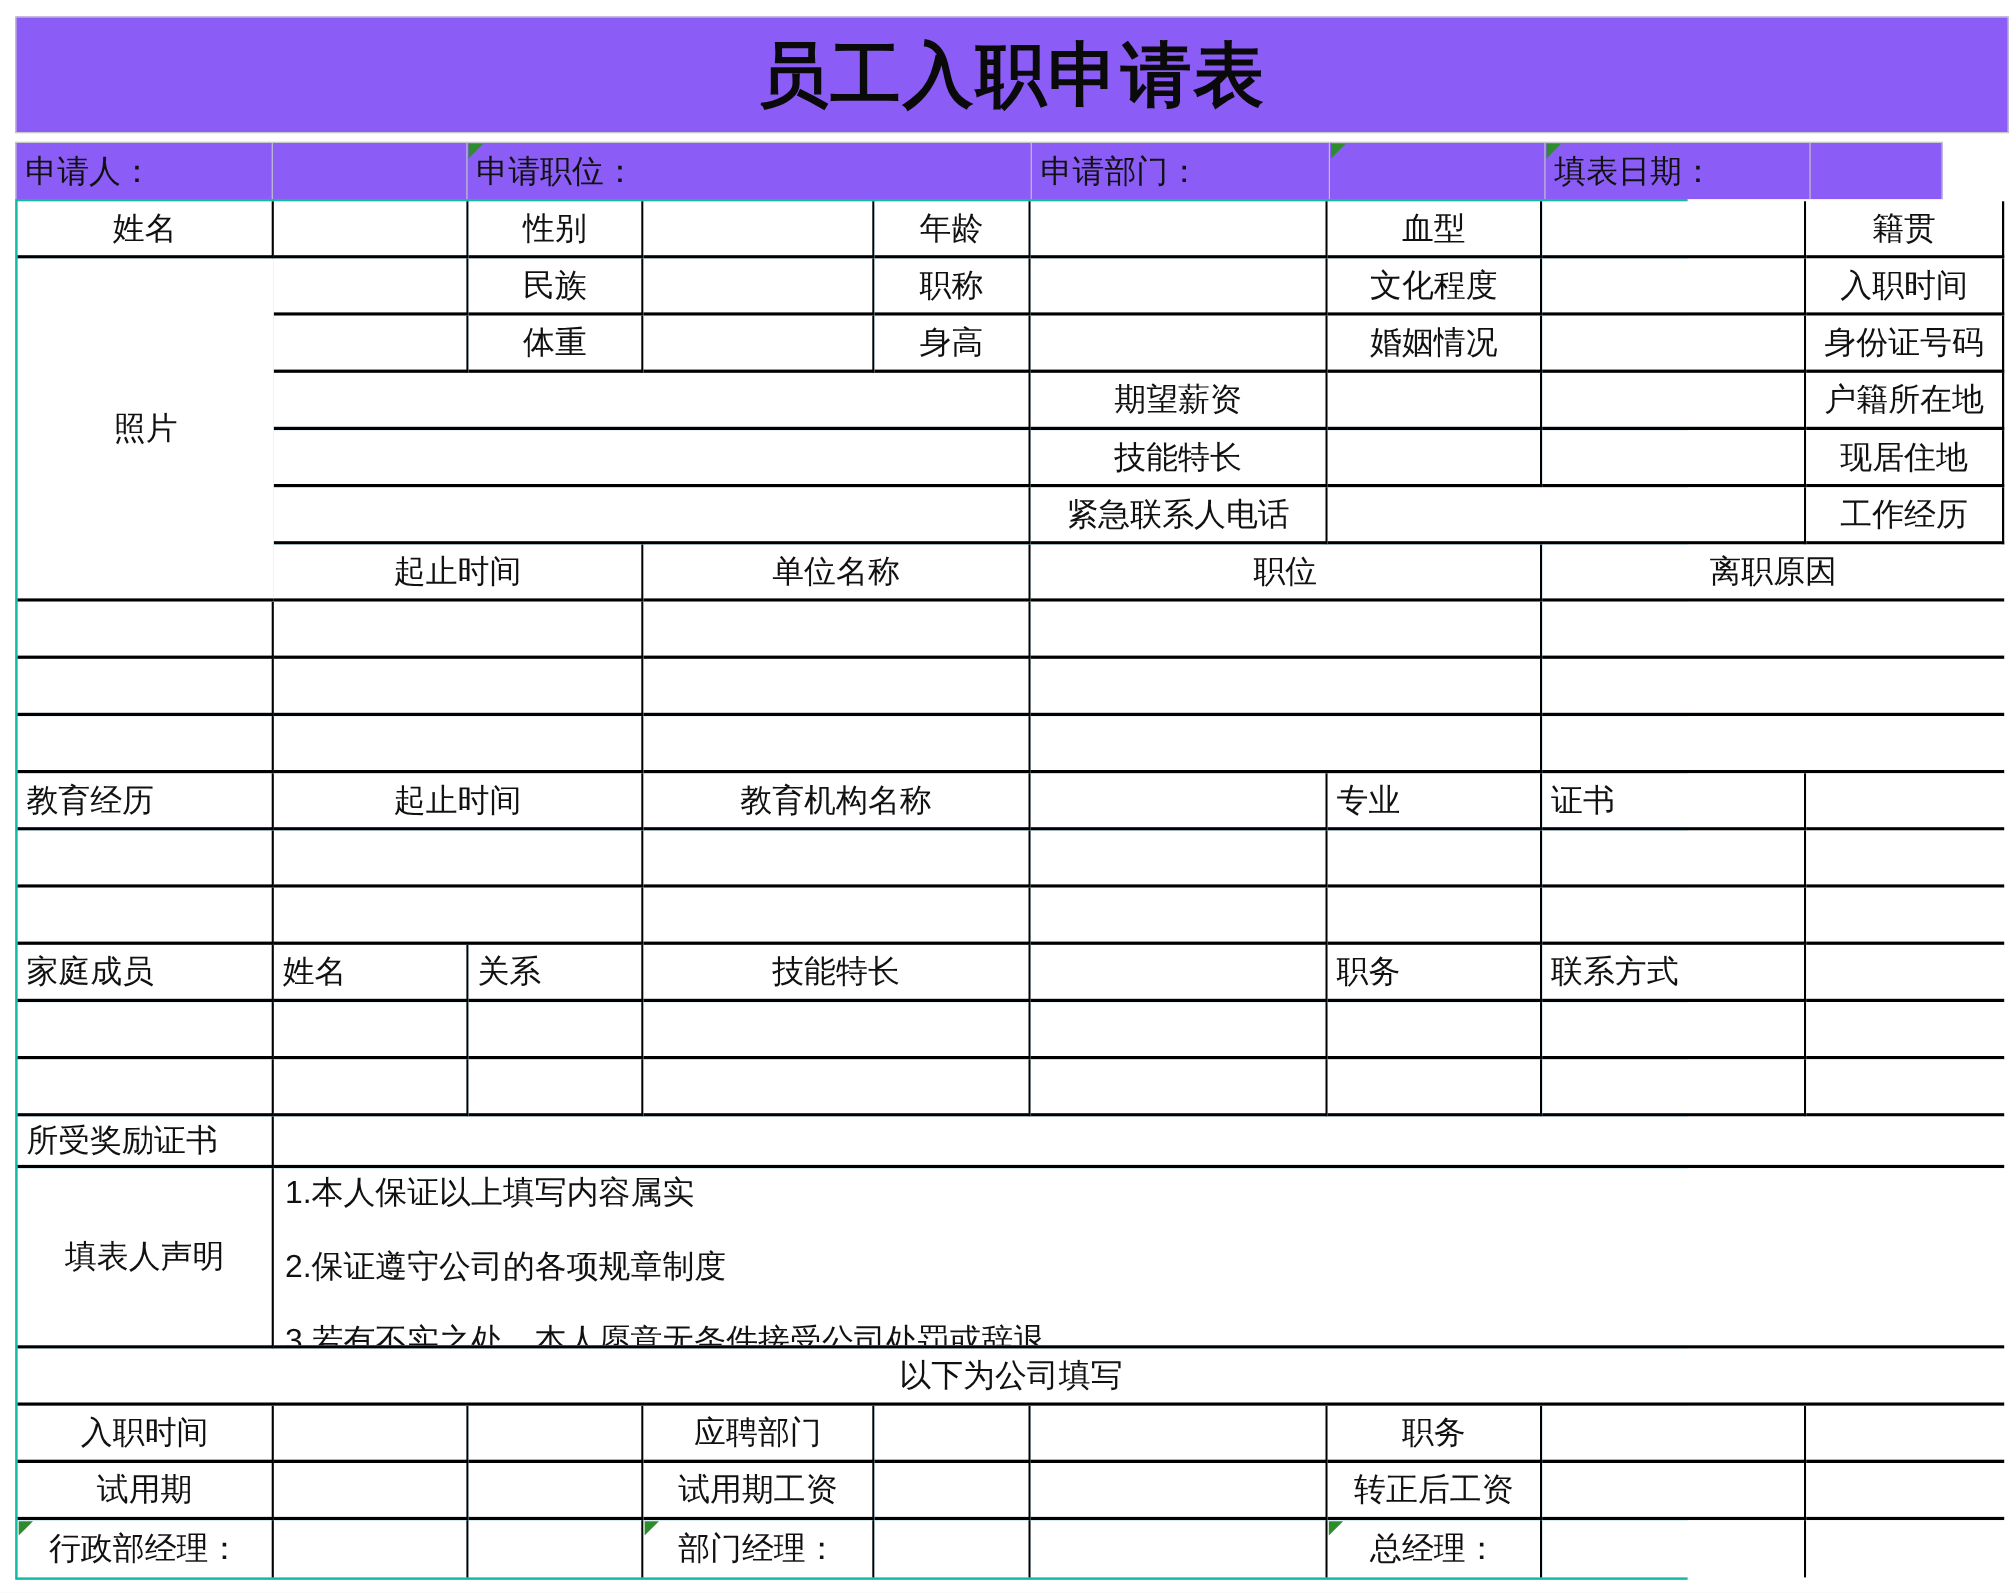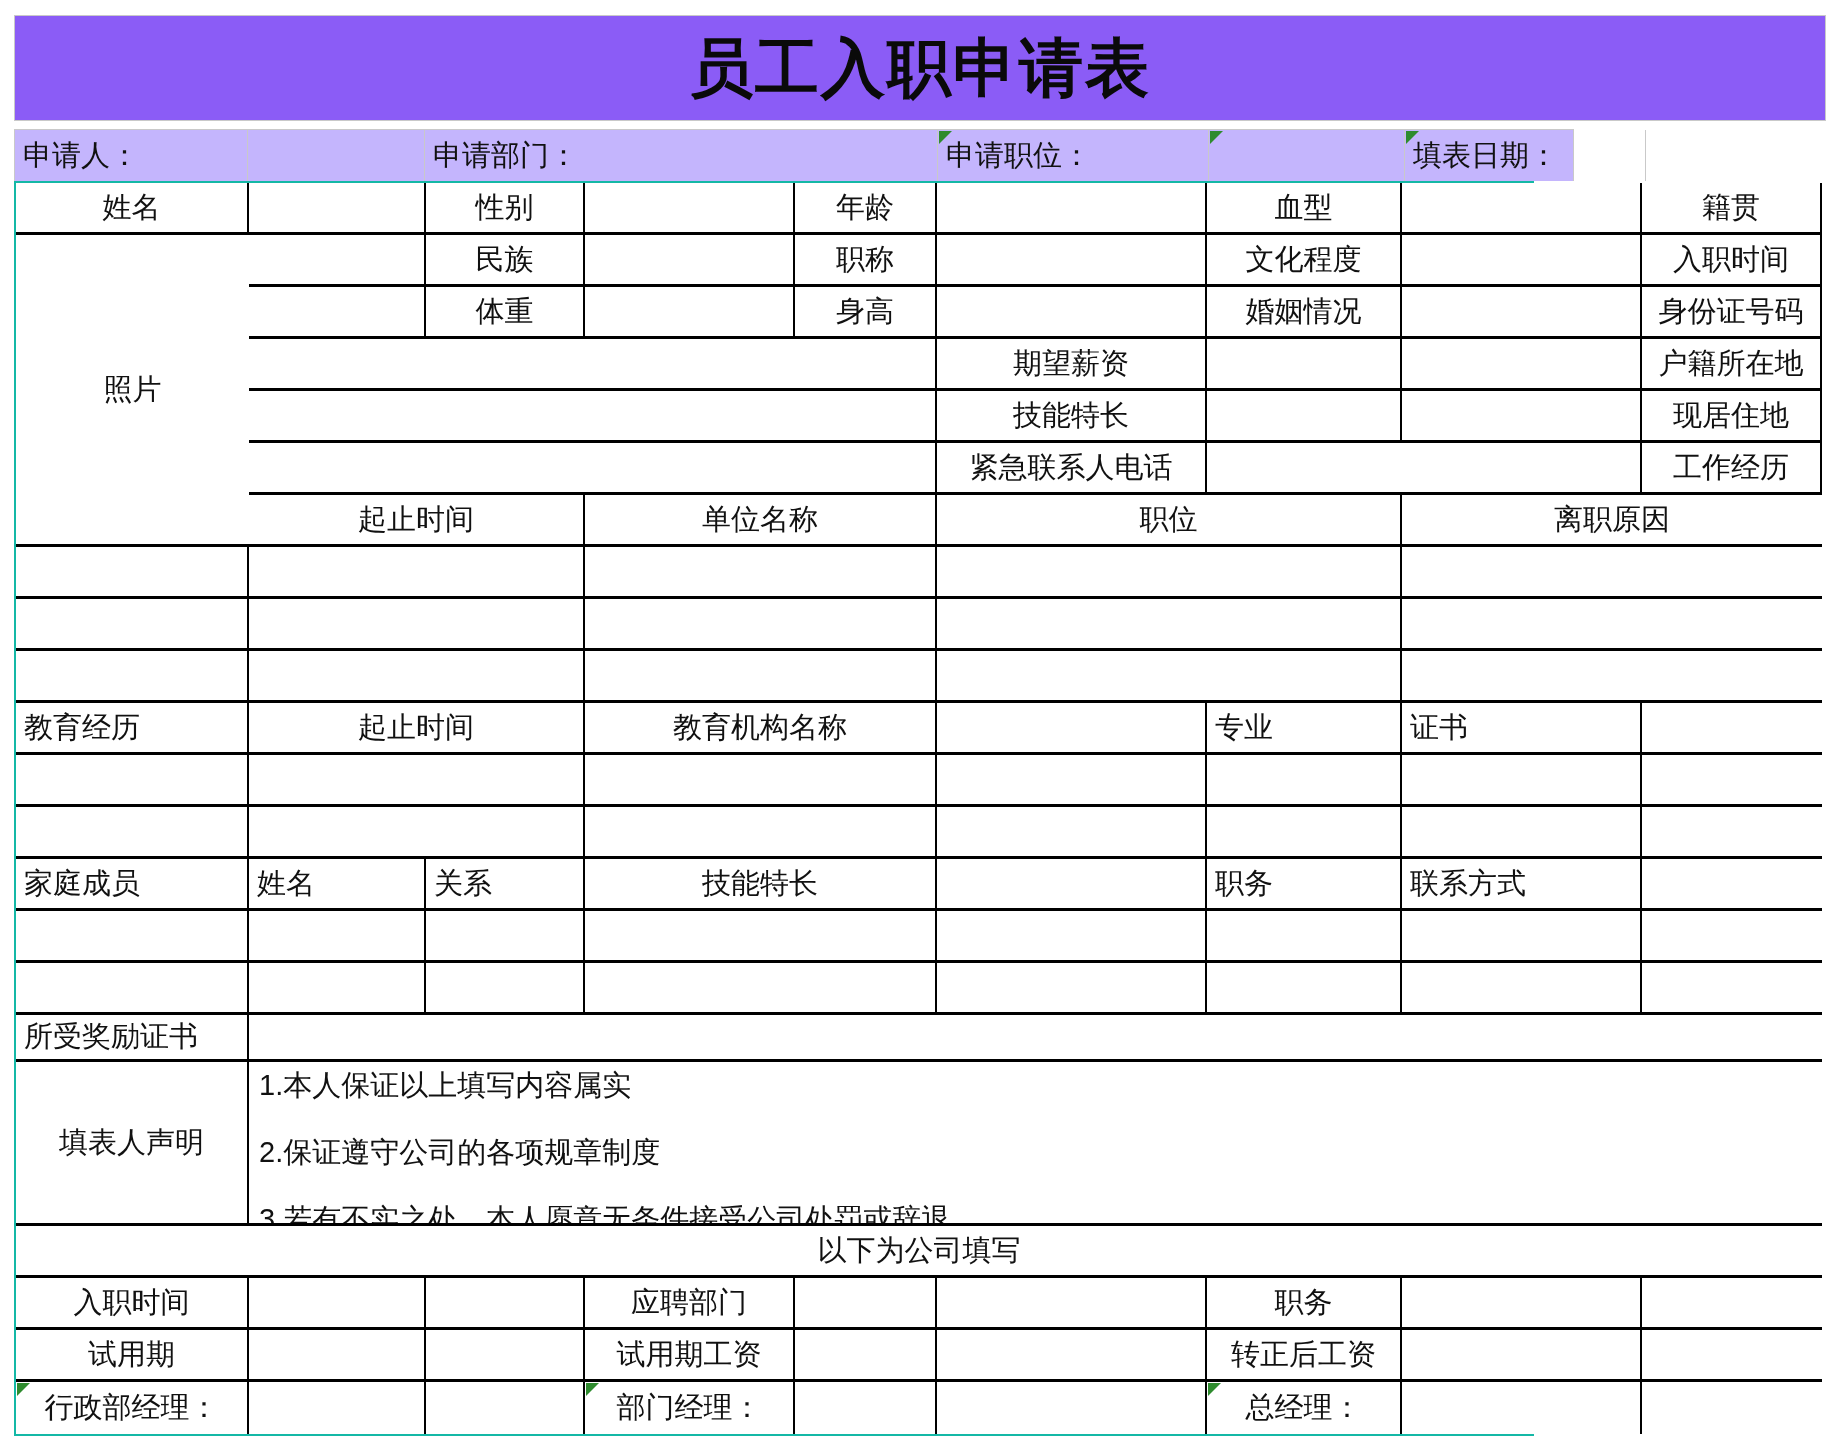--- a/index.html
+++ b/index.html
@@ -9,21 +9,21 @@
   }
   .wrap{position:absolute;left:14px;top:15px;width:1812px;}
   
   .titleblock{
     box-sizing:border-box;width:1812px;height:106px;border:1px solid #c9c9c9;
     display:flex;align-items:center;justify-content:center;margin-bottom:8px;background:#8b5cf6;
   }
   .titleblock h1{margin:0;font-size:64px;font-weight:800;letter-spacing:2px;color:#0a0a0a;}
   
   .tophdr{
-    box-sizing:border-box;width:1560px;height:52px;background:#c4b5fd;
+    box-sizing:border-box;width:1752px;height:52px;background:#8b5cf6;
     display:grid;grid-template-columns:233px 177px 513px 271px 196px 241px 181px;
     border:1px solid #c9c9c9;border-bottom:none;
   }
   .tophdr .hcell{
     position:relative;box-sizing:border-box;border-right:1px solid #c9c9c9;
     display:flex;align-items:center;font-size:29px;padding-left:8px;
   }
   .tophdr .hcell:last-child{border-right:none;}
   
   .grid{
@@ -63,25 +63,25 @@
 
 <div class="wrap">
 
   <div class="titleblock">
     <h1>员工入职申请表</h1>
   </div>
 
   <div class="tophdr">
     <div class="hcell">申请人：</div>
     <div class="hcell"></div>
+    <div class="hcell">
+        <span class="tri"></span>
+        <span>申请职位：</span>
+      </div>
     <div class="hcell">申请部门：</div>
-    <div class="hcell">
-        <span class="tri"></span>
-        <span>申请职位：</span>
-      </div>
     <div class="hcell">
         <span class="tri"></span>
       </div>
     <div class="hcell">
         <span class="tri"></span>
         <span>填表日期：</span>
       </div>
     <div class="hcell"></div>
   </div>
 

